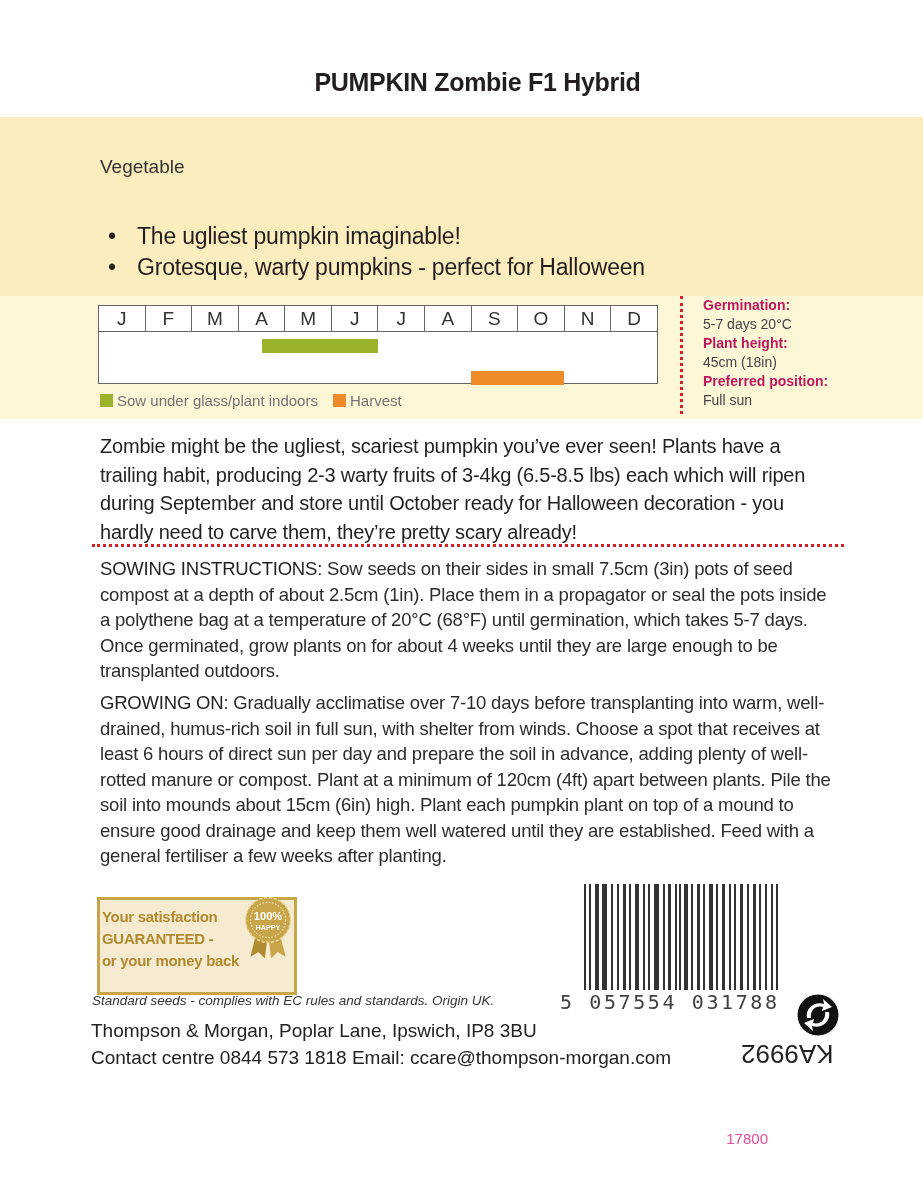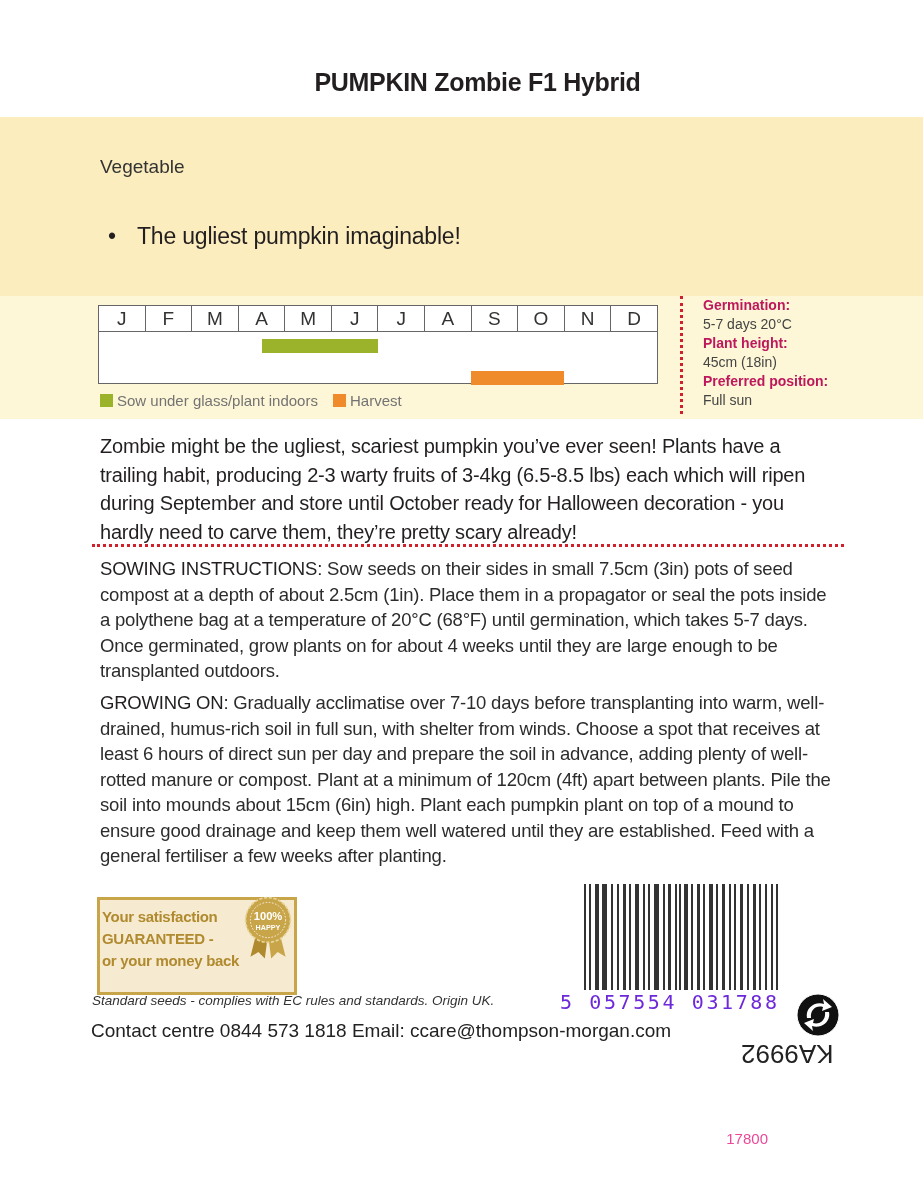--- a/index.html
+++ b/index.html
@@ -30,36 +30,37 @@
   .para { left: 100px; width: 740px; font-size: 18.5px; line-height: 25.5px; color: #2c2c2c; letter-spacing: -0.2px; }
   .para b { font-weight: normal; color: #231f20; }
   .sowing { top: 556px; }
   .growing { top: 690px; }
   .guarantee { top: 897px; left: 97px; width: 200px; height: 98px; background: #f6ead0; border: 3px solid #c9a54a; box-sizing: border-box; }
   .guarantee .g-text { position: absolute; left: 2px; top: 6px; font-size: 15px; line-height: 22px; font-weight: bold; color: #b08a2e; letter-spacing: -0.3px; }
   .rosette { position: absolute; left: 136px; top: -4px; width: 64px; height: 64px; }
   .std { top: 993px; left: 92px; font-size: 13.5px; font-style: italic; color: #333; }
   .addr { top: 1017px; left: 91px; font-size: 19px; line-height: 27px; color: #222; }
   .barcode { top: 884px; left: 582px; width: 200px; height: 120px; }
-  .barcode-num { top: 990px; left: 560px; font-family: "DejaVu Sans Mono", monospace; font-size: 20px; color: #6d28d9; letter-spacing: 2.6px; background: #fff; }
+  .barcode-num { top: 990px; left: 560px; font-family: "DejaVu Sans Mono", monospace; font-size: 20px; color: #404040; letter-spacing: 2.6px; background: #fff; }
   .recycle { top: 992px; left: 795px; width: 46px; height: 46px; }
   .kacode { top: 1038px; left: 741px; font-size: 26px; transform: rotate(180deg); color: #222; }
   .footer-num { top: 1130px; left: 0; width: 768px; text-align: right; font-size: 15px; color: #ec4899; }
 </style>
 </head>
 <body>
 
 <div class="abs band-top"></div>
 <div class="abs band-bottom"></div>
 
 <div class="abs title">PUMPKIN Zombie F1 Hybrid</div>
 <div class="abs category">Vegetable</div>
 
 <ul class="abs bullets">
   <li>The ugliest pumpkin imaginable!</li>
+  <li>Grotesque, warty pumpkins - perfect for Halloween</li>
 </ul>
 
 <div class="abs calendar">
   <div class="months">
     <div class="month">J</div>
     <div class="month">F</div>
     <div class="month">M</div>
     <div class="month">A</div>
     <div class="month">M</div>
     <div class="month">J</div>
@@ -153,16 +154,17 @@
 
 <svg class="abs recycle" viewBox="0 0 46 46">
   <circle cx="23" cy="23" r="21" fill="#111" stroke="#fff" stroke-width="1"></circle>
   <path d="M12 26 C10 16 20 9 29 12 L28 7 L37 15 L27 19 L28 15 C21 13 15 18 16 26 Z" fill="#fff"></path>
   <path d="M34 20 C36 30 26 37 17 34 L18 39 L9 31 L19 27 L18 31 C25 33 31 28 30 20 Z" fill="#fff"></path>
 </svg>
 <div class="abs kacode">KA9992</div>
 
 <div class="abs std">Standard seeds - complies with EC rules and standards. Origin UK.</div>
 <div class="abs addr">
+  <div>Thompson &amp; Morgan, Poplar Lane, Ipswich, IP8 3BU</div>
   <div>Contact centre 0844 573 1818 Email: ccare@thompson-morgan.com</div>
 </div>
 
 <div class="abs footer-num">17800</div>
 
 </body></html>

